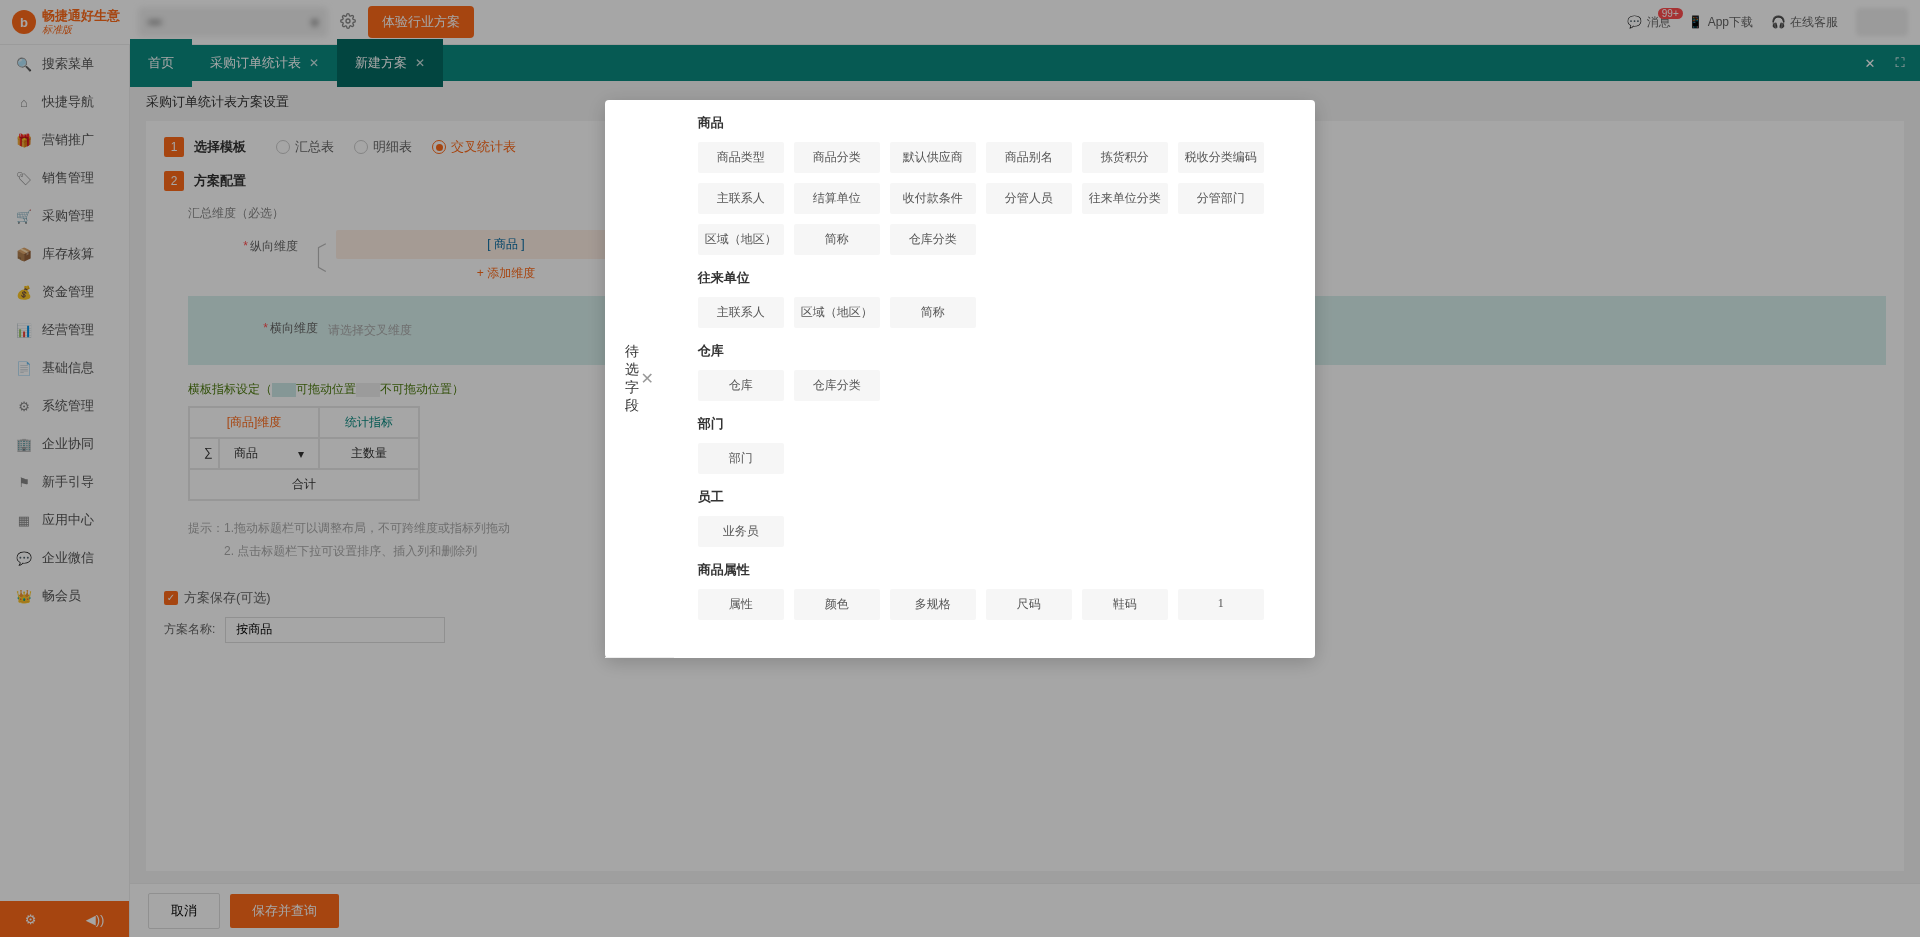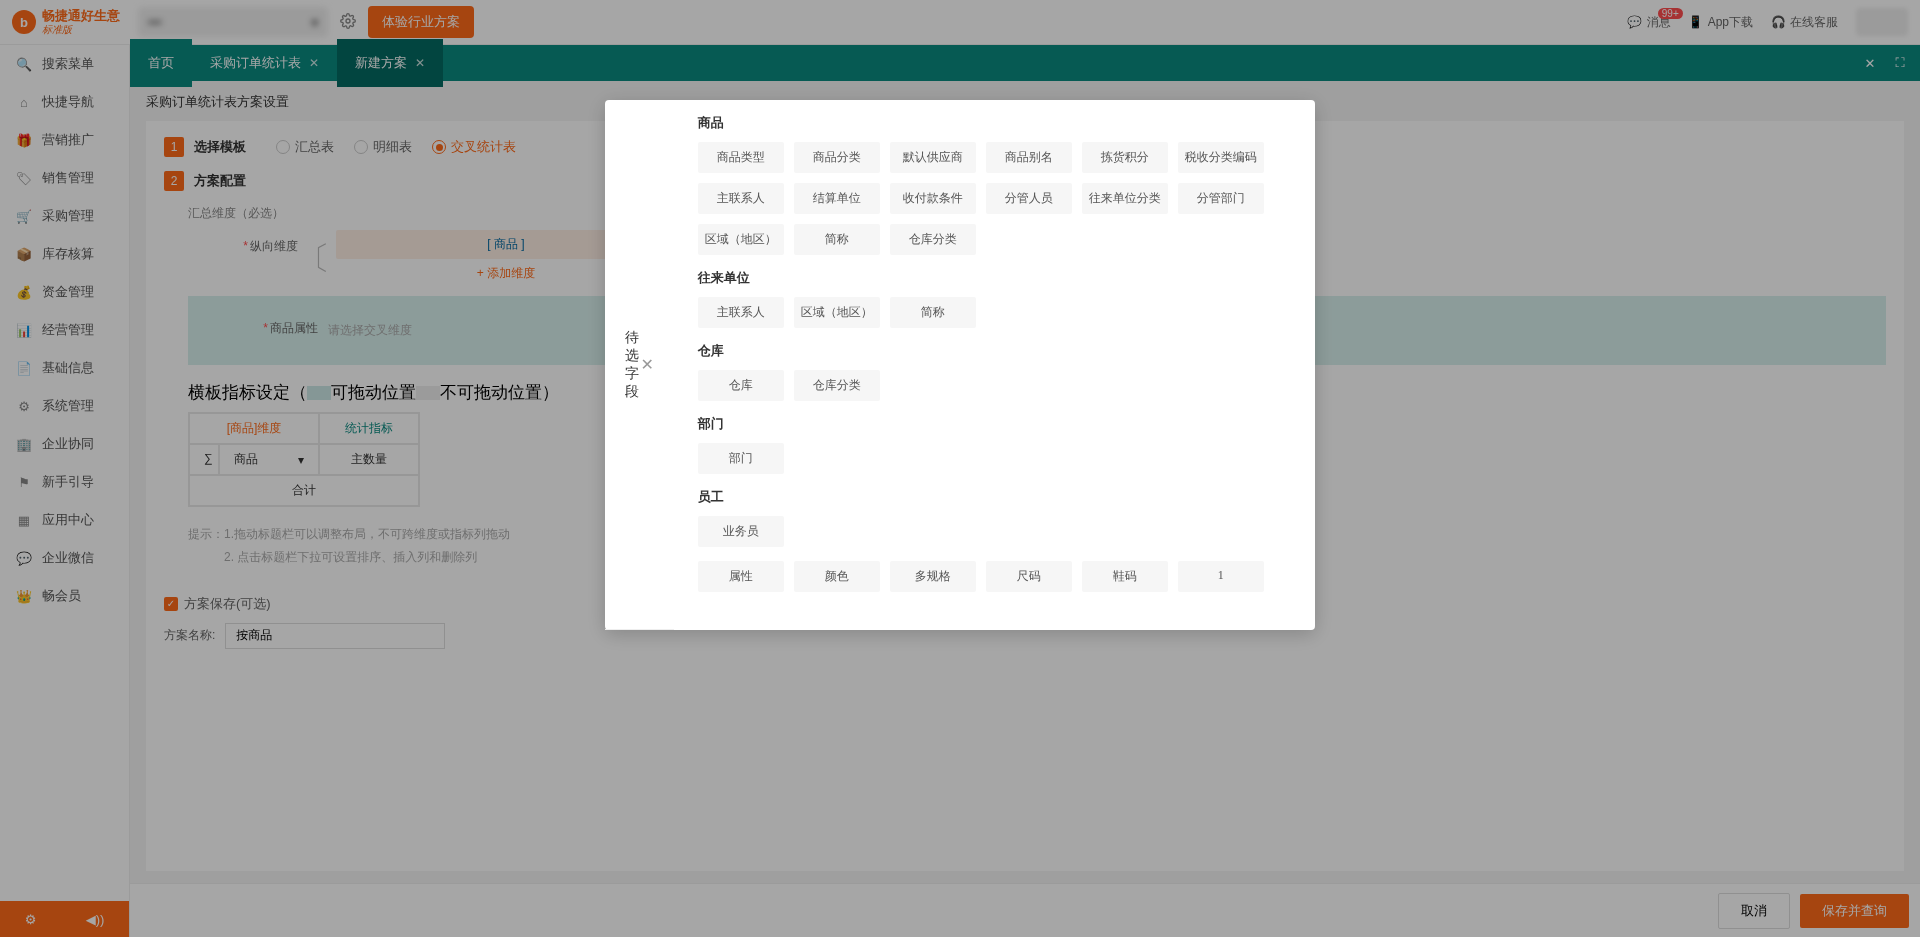--- a/index.html
+++ b/index.html
@@ -60,21 +60,21 @@
 .dim-label { width: 110px; text-align: right; color: #666; padding-top: 8px; font-size: 12px; }
 .dim-label .req { color: #ff4d4f; margin-right: 2px; }
 .dim-content { flex: 1; }
 .bracket-wrap { display: flex; align-items: center; }
 .bracket { font-size: 32px; color: #bbb; font-weight: 100; }
 .tag-box { background: #fdeee4; color: #0369a1; padding: 6px 40px; border-radius: 2px; margin: 0 6px; font-size: 12px; min-width: 340px; text-align: center; }
 .add-dim { color: #ff6b1a; font-size: 12px; padding: 6px 40px; cursor: pointer; text-align: center; min-width: 340px; }
 .cross-row { background: #d8f0ed; padding: 20px; margin: 8px 0 16px 0; display: flex; }
 .cross-input { flex: 1; padding: 6px 10px; color: #aaa; font-size: 12px; }
 
-.legend-row { display: flex; align-items: center; gap: 0; font-size: 17px; color: #000000; margin: 14px 0 8px 0; }
+.legend-row { display: flex; align-items: center; gap: 0; font-size: 12px; color: #4d7c0f; margin: 14px 0 8px 0; }
 .legend-swatch { width: 24px; height: 14px; display: inline-block; }
 .legend-swatch.drag { background: #cde9e6; }
 .legend-swatch.nodrag { background: #eee; }
 
 .grid-preview { border: 1px solid #e8e8e8; display: inline-block; }
 .grid-row { display: flex; }
 .grid-cell { border: 1px solid #e8e8e8; padding: 6px 14px; font-size: 12px; min-width: 100px; text-align: center; }
 .grid-cell.head1 { color: #ff6b1a; background: #fff; }
 .grid-cell.head2 { color: #0a8a80; background: #fff; }
 .grid-cell.sigma { width: 30px; min-width: 30px; }
@@ -82,21 +82,21 @@
 
 .hints { color: #aaa; font-size: 12px; margin-top: 16px; line-height: 1.9; }
 
 .save-section { margin-top: 14px; padding-top: 12px; }
 .checkbox-row { display: flex; align-items: center; gap: 6px; color: #666; font-size: 13px; margin-bottom: 10px; }
 .checkbox { width: 14px; height: 14px; background: #ff6b1a; border-radius: 2px; display: inline-flex; align-items: center; justify-content: center; color: #fff; font-size: 10px; }
 .name-row { display: flex; align-items: center; gap: 10px; }
 .name-input { border: 1px solid #ddd; padding: 5px 10px; width: 220px; font-size: 12px; }
 
 
-.footer-bar { height: 54px; background: #fff; border-top: 1px solid #eee; display: flex; align-items: center; justify-content: flex-end; padding: 0 11px; gap: 10px; }
+.footer-bar { height: 54px; background: #fff; border-top: 1px solid #eee; display: flex; align-items: center; justify-content: flex-start; padding: 0 18px; gap: 10px; }
 .btn-default { background: #fff; border: 1px solid #ddd; padding: 8px 22px; cursor: pointer; font-size: 13px; border-radius: 2px; }
 .btn-primary-fill { background: #ff6b1a; color: #fff; border: none; padding: 8px 22px; cursor: pointer; font-size: 13px; border-radius: 2px; }
 
 
 .overlay { position: fixed; inset: 0; background: rgba(0,0,0,0.35); z-index: 100; }
 .modal { position: fixed; top: 100px; left: 50%; transform: translateX(-50%); width: 710px; background: #fff; border-radius: 4px; z-index: 101; box-shadow: 0 4px 20px rgba(0,0,0,0.2); max-height: 570px; display: flex; flex-direction: row; font-family: Liberation Serif, serif; }
 .modal-header { padding: 12px 20px; border-bottom: 1px solid #eee; display: flex; align-items: center; justify-content: space-between; font-size: 14px; }
 .modal-close { cursor: pointer; color: #999; font-size: 16px; }
 .modal-body { padding: 14px 24px 24px 24px; overflow: auto; }
 .field-group { margin-bottom: 14px; }
@@ -273,21 +273,21 @@
                 <span class="bracket">〔</span>
                 <div>
                   <div class="tag-box">[ 商品 ]</div>
                   <div class="add-dim">+ 添加维度</div>
                 </div>
               </div>
             </div>
           </div>
 
           <div class="cross-row">
-            <div class="dim-label" style="padding-top:4px;"><span class="req">*</span><span>商品属性</span></div>
+            <div class="dim-label" style="padding-top:4px;"><span class="req">*</span><span>横向维度</span></div>
             <div class="cross-input">请选择交叉维度</div>
           </div>
 
           <div class="legend-row">
             <span>横板指标设定（</span>
             <span class="legend-swatch drag"></span>
             <span>可拖动位置</span>
             <span class="legend-swatch nodrag"></span>
             <span>不可拖动位置）</span>
           </div>
@@ -385,20 +385,21 @@
           <div class="chip">部门</div>
         </div>
       </div>
       <div class="field-group">
         <div class="field-group-title">员工</div>
         <div class="field-chips">
           <div class="chip">业务员</div>
         </div>
       </div>
       <div class="field-group">
+        <div class="field-group-title">商品属性</div>
         <div class="field-chips">
           <div class="chip">属性</div>
           <div class="chip">颜色</div>
           <div class="chip">多规格</div>
           <div class="chip">尺码</div>
           <div class="chip">鞋码</div>
           <div class="chip">1</div>
         </div>
       </div>
     </div>

